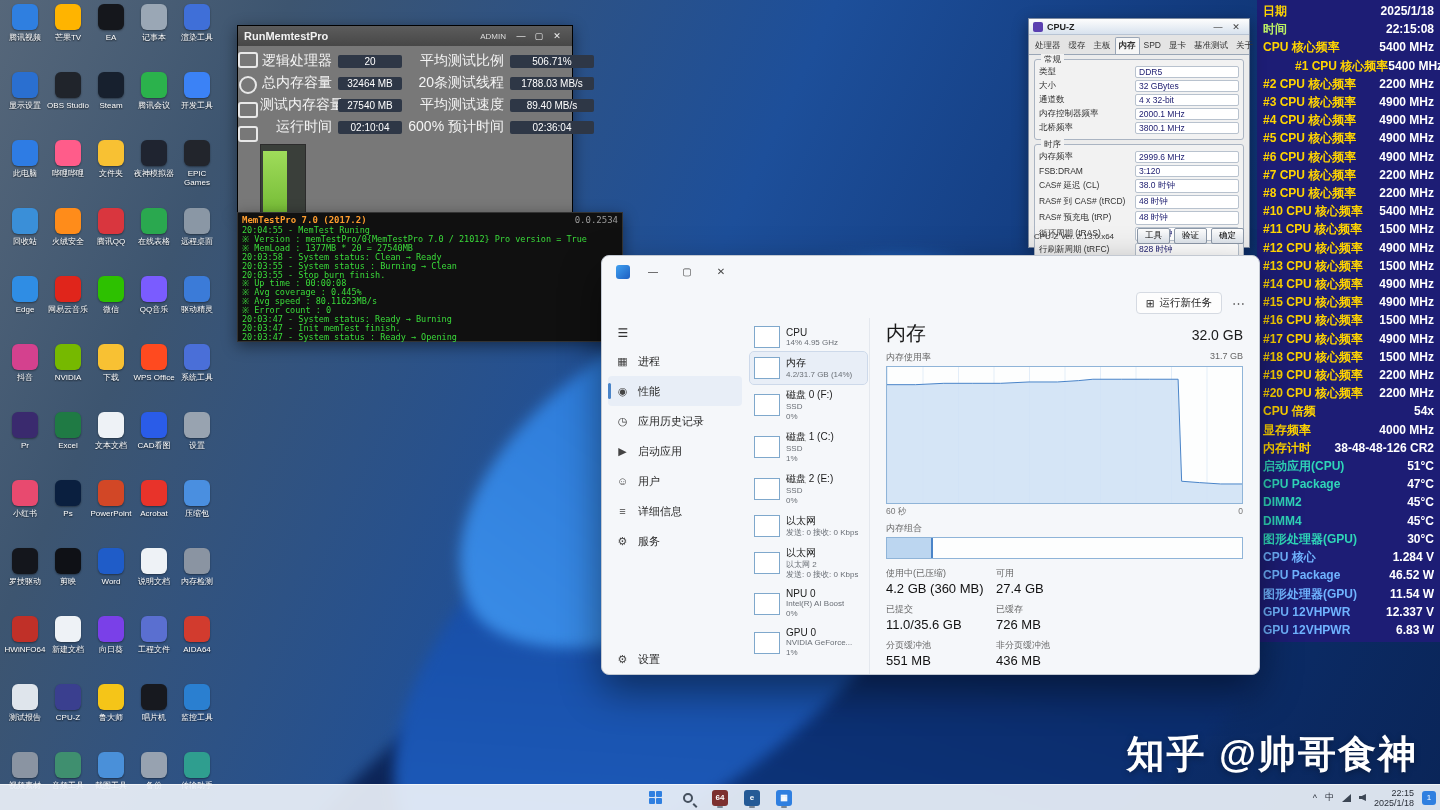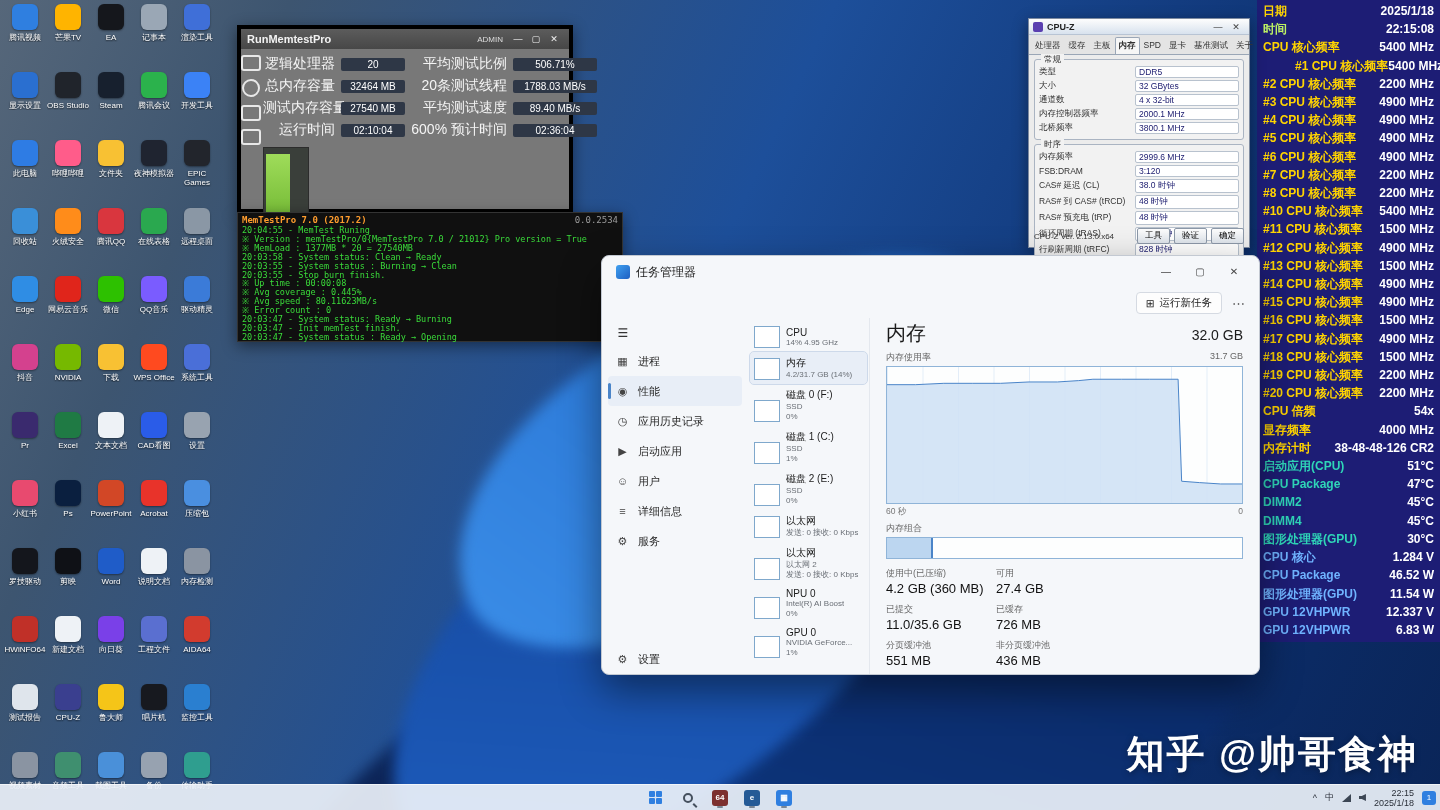--- a/index.html
+++ b/index.html
@@ -20,21 +20,21 @@
   .dicon { display:flex; flex-direction:column; align-items:center; padding-top:4px; cursor:default; }
   .dicon-img { width:26px; height:26px; border-radius:6px; box-shadow:0 1px 2px rgba(0,0,0,.4); flex:none; }
   .dicon-label { margin-top:3px; font-size:8px; line-height:9px; color:#fff; text-align:center;
     text-shadow:0 1px 2px rgba(0,0,0,.8); max-height:18px; overflow:hidden; width:42px; }
 
   
   .winbtn { width:18px; text-align:center; font-size:9px; color:#444; cursor:pointer; }
 
   
   #memtest { position:absolute; left:237px; top:25px; width:336px; height:188px; background:#787878;
-    border:4px solid #000000; z-index:5; box-shadow:0 4px 14px rgba(0,0,0,.45); }
+    border:1px solid #000000; z-index:5; box-shadow:0 4px 14px rgba(0,0,0,.45); }
   .mt-title { height:20px; background:linear-gradient(#5c5c5c,#474747); display:flex; align-items:center; padding:0 6px; }
   .mt-title .t { color:#f2f2f2; font-weight:bold; font-size:11px; flex:1; }
   .mt-title .admin { color:#ddd; font-size:8px; margin-right:6px; }
   .mt-title .winbtn { color:#eee; }
   .mt-body { display:flex; height:166px; }
   .mt-iconcol { width:34px; display:flex; flex-direction:column; align-items:center; padding-top:6px; gap:8px; }
   .mt-ic { width:20px; height:16px; border:2px solid #e8e8e8; border-radius:3px; }
   .mt-ic.gear { border-radius:50%; width:18px; height:18px; }
   .mt-main { flex:1; padding:6px 6px 0 2px; }
   .mt-grid { display:grid; grid-template-columns:72px 64px 96px 84px; gap:4px 6px; align-items:center; }
@@ -87,21 +87,21 @@
   .nav-burger { width:30px; height:26px; border-radius:4px; display:flex; align-items:center; justify-content:center;
     font-size:12px; color:#333; cursor:pointer; }
   .nav-item { display:flex; align-items:center; gap:9px; height:30px; padding:0 8px; border-radius:4px;
     font-size:11px; color:#2a2a2a; cursor:pointer; position:relative; }
   .nav-item .nic { width:13px; font-size:11px; color:#444; text-align:center; }
   .nav-item.sel { background:#e8eef7; }
   .nav-item.sel::before { content:""; position:absolute; left:0; top:7px; bottom:7px; width:3px; border-radius:2px; background:#4a84c8; }
   .tm-nav .spacer { flex:1; }
   
   .tm-cards { width:122px; padding:4px 2px; overflow:hidden; border-right:1px solid #e4e8ee; }
-  .pcard { display:flex; gap:6px; padding:4px 4px; border-radius:4px; cursor:pointer; align-items:flex-end; }
+  .pcard { display:flex; gap:6px; padding:4px 4px; border-radius:4px; cursor:pointer; align-items:center; }
   .pcard.sel { background:#e8eef7; outline:1px solid #cdd9ea; }
   .pthumb { width:26px; height:22px; border:1px solid #7fa8cc; background:#fff; flex:none; }
   .t-mem { width:100%; height:100%; background:linear-gradient(to top,#bcd6f0 0 86%,transparent 86%); }
   .t-cpu { width:100%; height:100%; background:linear-gradient(to top,transparent 0 12%,#5a9ae0 12% 17%,transparent 17%); }
   .t-disk,.t-net,.t-npu,.t-gpu { width:100%; height:100%; background:linear-gradient(to top,#5a9ae0 0 7%,transparent 7%); }
   .ptxt { min-width:0; }
   .ptitle { font-size:10px; color:#1b1b1b; white-space:nowrap; overflow:hidden; }
   .psub { font-size:8px; color:#6a6f76; white-space:nowrap; overflow:hidden; line-height:10px; }
   
   .tm-main { flex:1; padding:2px 16px 0 16px; min-width:0; }
@@ -654,21 +654,20 @@
     <span class="cz-ver">CPU-Z  Ver. 2.13.0.x64</span>
     <span class="cz-btn">工具</span>
     <span class="cz-btn">验证</span>
     <span class="cz-btn">确定</span>
   </div>
 </div>
 
 <div id="taskmgr">
   <div class="tm-title">
     <span class="tm-ico"></span>
-    <span class="t">任务管理器</span>
     <span class="tm-ctl">
       <span class="winbtn">—</span>
       <span class="winbtn">▢</span>
       <span class="winbtn">✕</span>
     </span>
   </div>
   <div class="tm-toolbar">
     <span class="tm-runnew">
       <span>⊞</span>
       <span>运行新任务</span>

